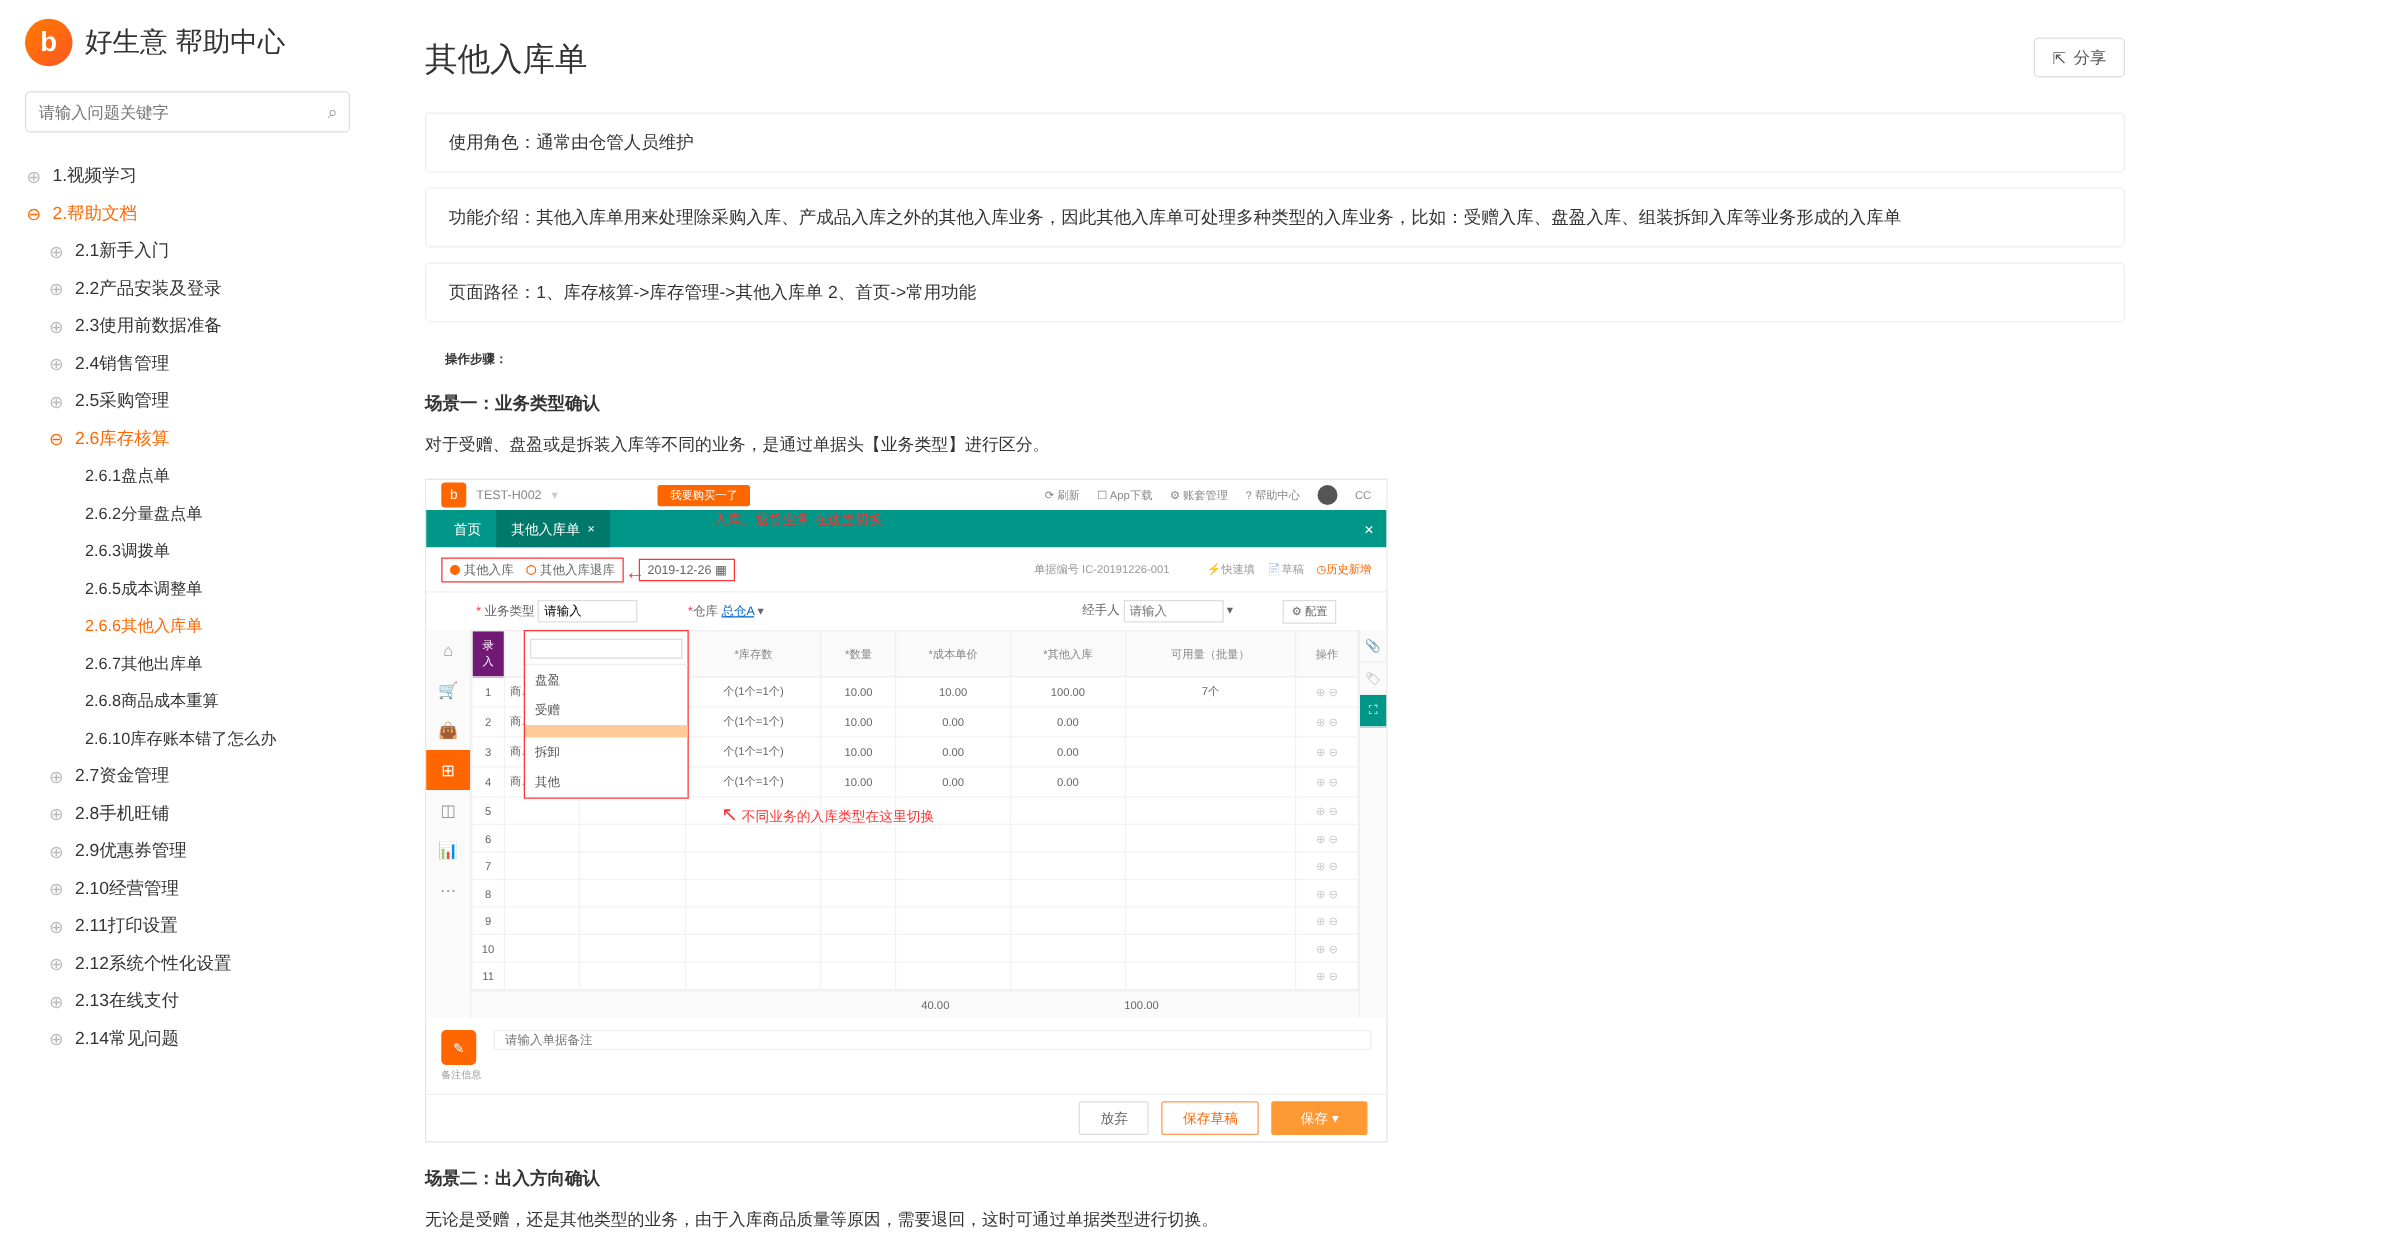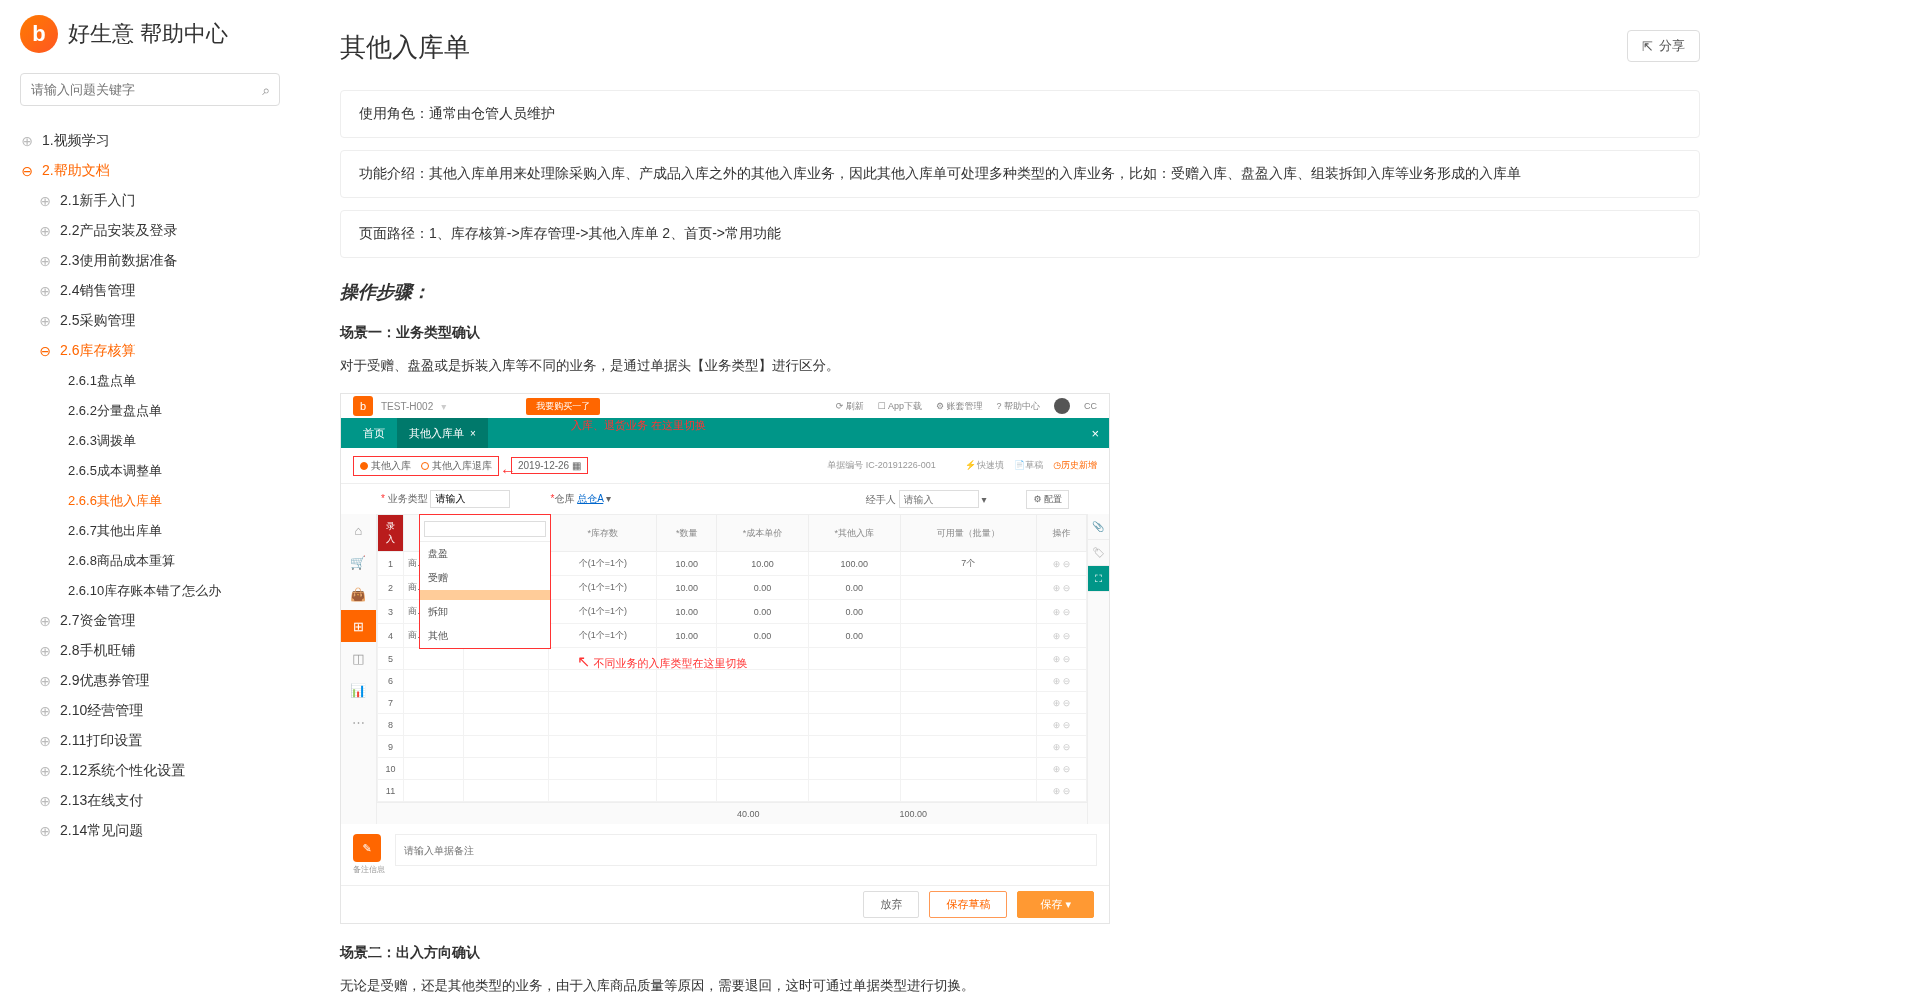--- a/index.html
+++ b/index.html
@@ -19,21 +19,21 @@
 .nav-item.l3{padding-left:48px;font-size:13px;}
 .nav-icon{width:14px;height:14px;margin-right:8px;display:inline-flex;align-items:center;justify-content:center;font-size:14px;line-height:1;}
 .icon-plus{color:#bbb;}
 .icon-minus{color:#ff6600;}
 .main{flex:1;padding:30px 40px 40px 40px;max-width:1440px;}
 .page-header{display:flex;justify-content:space-between;align-items:flex-start;margin-bottom:25px;}
 .page-title{font-size:26px;font-weight:500;color:#333;}
 .share-btn{border:1px solid #ddd;border-radius:4px;padding:6px 14px;background:#fff;font-size:13px;color:#555;display:flex;align-items:center;gap:6px;cursor:pointer;}
 .info-box{border:1px solid #eee;border-radius:4px;padding:14px 18px;margin-bottom:12px;background:#fff;}
 .info-label{color:#333;}
-.section-title{font-weight:bold;margin:22px 0 12px 0;font-size:18px;font-style:italic;}
+.section-title{font-weight:bold;margin:22px 0 12px 16px;font-size:10px;}
 .scene-title{font-weight:bold;margin:20px 0 12px 0;font-size:14px;}
 .body-text{margin:10px 0;line-height:1.8;font-size:13.5px;}
 .screenshot{width:770px;border:1px solid #e5e5e5;margin:15px 0;}
 .ss-topbar{height:24px;background:#fff;display:flex;align-items:center;padding:0 12px;font-size:10px;color:#888;}
 .ss-logo{width:20px;height:20px;background:#ff6600;border-radius:3px;margin-right:8px;display:flex;align-items:center;justify-content:center;color:#fff;font-size:11px;}
 .ss-top-right{margin-left:auto;display:flex;gap:14px;align-items:center;font-size:9px;}
 .ss-avatar{width:16px;height:16px;border-radius:50%;background:#555;}
 .ss-tabbar{height:30px;background:#009688;display:flex;align-items:center;padding:0 10px;}
 .ss-tab{padding:0 12px;height:100%;display:flex;align-items:center;color:#fff;font-size:11px;}
 .ss-tab.active{background:#00796b;}
@@ -62,21 +62,21 @@
 .ss-dd-item.hl{background:#ffcc99;}
 .ss-anno1{position:absolute;top:-30px;left:230px;color:#ff3333;font-size:11px;z-index:20;}
 .ss-anno2{position:absolute;top:138px;left:200px;color:#ff3333;font-size:11px;z-index:20;}
 .ss-rightstrip{width:22px;background:#fafafa;border-left:1px solid #eee;}
 .ss-rs-item{height:26px;display:flex;align-items:center;justify-content:center;font-size:10px;color:#aaa;border-bottom:1px solid #eee;}
 .ss-rs-item.hl{background:#009688;color:#fff;}
 .ss-sumrow{height:22px;background:#fafafa;border-top:1px solid #eee;display:flex;font-size:9px;color:#666;align-items:center;}
 .ss-sumrow span{flex:1;text-align:center;}
 .ss-remarks{display:flex;padding:10px 12px;gap:10px;align-items:flex-start;}
 .ss-remark-icon{width:28px;height:28px;background:#ff6600;border-radius:4px;display:flex;align-items:center;justify-content:center;color:#fff;font-size:11px;}
-.ss-remark-input{flex:1;border:1px solid #eee;height:32px;font-size:10px;padding:0 8px;color:#aaa;}
+.ss-remark-input{flex:1;border:1px solid #eee;height:16px;font-size:10px;padding:0 8px;color:#aaa;}
 .ss-footer{height:38px;border-top:1px solid #eee;display:flex;justify-content:flex-end;align-items:center;padding:0 15px;gap:10px;}
 .ss-btn{padding:5px 16px;border:1px solid #ddd;border-radius:2px;font-size:11px;background:#fff;color:#666;}
 .ss-btn.outline{border-color:#ff9955;color:#ff6600;}
 .ss-btn.primary{background:#ff9933;border-color:#ff9933;color:#fff;padding:5px 22px;}
 .arrow-line{color:#ff3333;font-size:16px;}
 </style>
 </head>
 <body>
 
 <div class="container">
@@ -274,21 +274,21 @@
             <div class="ss-dd-item">盘盈</div>
             <div class="ss-dd-item">受赠</div>
             <div class="ss-dd-item hl"></div>
             <div class="ss-dd-item">拆卸</div>
             <div class="ss-dd-item">其他</div>
           </div>
           <span class="ss-anno2"><span class="arrow-line">↖</span> <span>不同业务的入库类型在这里切换</span></span>
           <table class="ss-table">
             <thead>
                 <tr>
-              <th style="width:26px;background:#b91c1c;color:#fff;">录入</th>
+              <th style="width:26px;background:#701a75;color:#fff;">录入</th>
               <th style="width:60px;">商品</th>
               <th>规格型号</th>
               <th>*<span>库存数</span></th>
               <th>*<span>数量</span></th>
               <th>*<span>成本单价</span></th>
               <th>*<span>其他入库</span></th>
               <th>可用量（批量）</th>
               <th style="width:50px;">操作</th>
             </tr>
               </thead>

